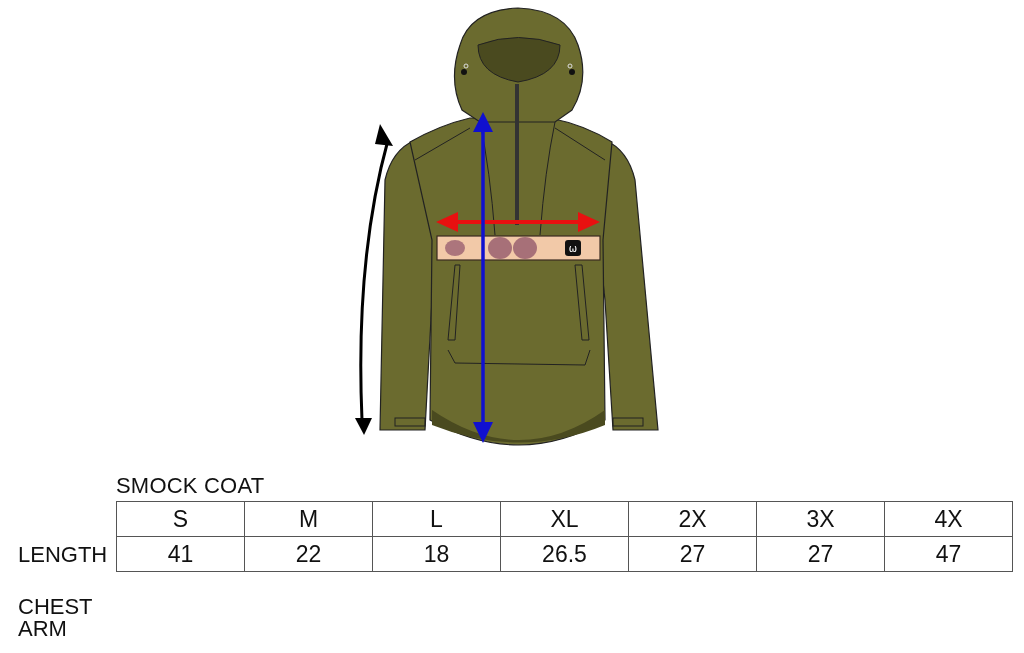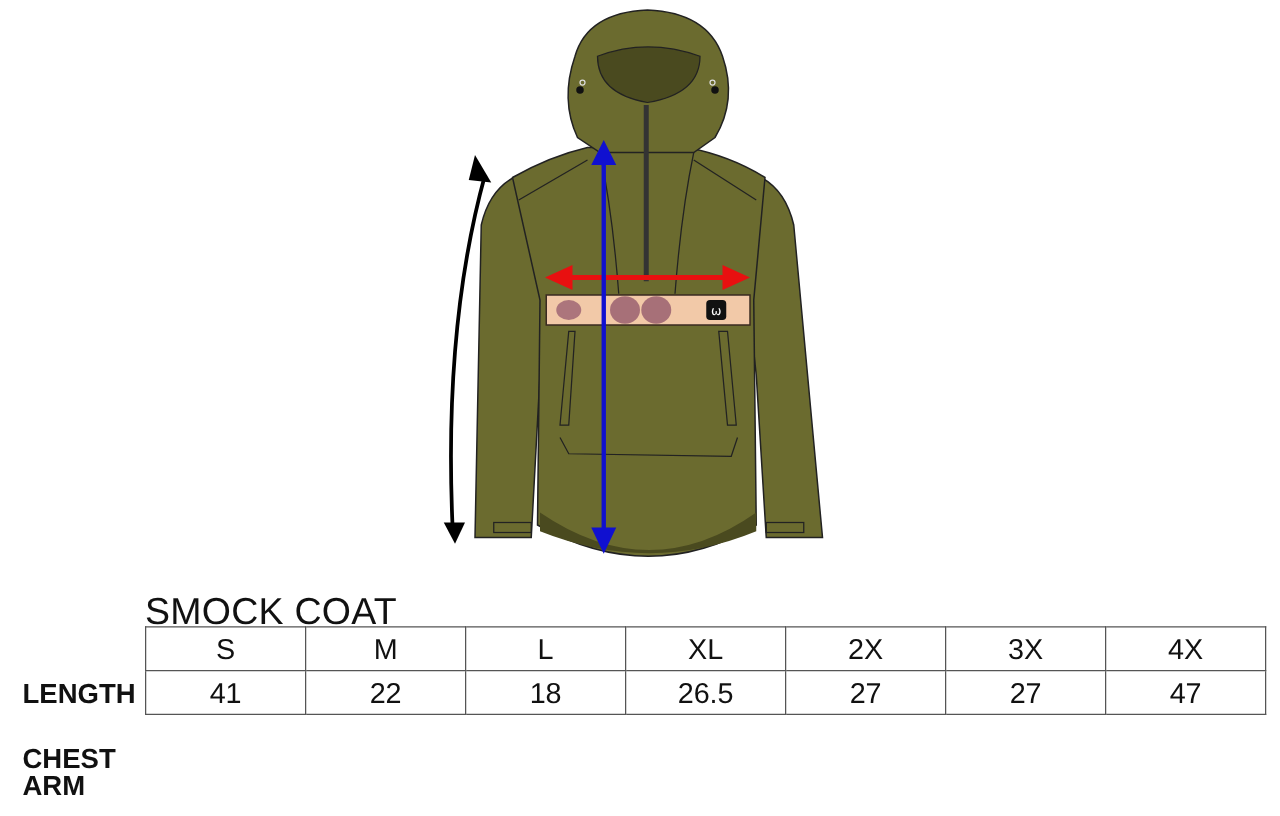--- a/index.html
+++ b/index.html
@@ -1,23 +1,23 @@
 <!DOCTYPE html>
 <html><head>
 <meta charset="utf-8">
 <style>
   html, body { margin:0; padding:0; background:#ffffff; }
   body { width:1024px; height:653px; position:relative; overflow:hidden;
          font-family:"Liberation Sans", "DejaVu Sans", sans-serif; color:#111; }
   #illustration { position:absolute; left:340px; top:0; width:340px; height:460px; }
-  #table-title { position:absolute; left:116px; top:473px; font-size:30px; letter-spacing:0.2px;text-align:center; }
+  #table-title { position:absolute; left:116px; top:473px; font-size:22px; letter-spacing:0.2px;text-align:center; }
   #size-table { position:absolute; left:116px; top:501px; border-collapse:collapse; }
   #size-table td { border:1.5px solid #555; width:127px; height:34px; text-align:center;
                    font-size:23px; padding:0; }
-  .row-label { position:absolute; left:18px; font-size:22px;font-weight:bold; }
+  .row-label { position:absolute; left:18px; font-size:22px; }
 </style>
 </head>
 <body>
 
 <svg id="illustration" viewBox="340 0 340 460" xmlns="http://www.w3.org/2000/svg">
 
   <path d="M415 140 Q392 150 385 180 L380 430 L425 430 L432 300 L440 235 Z" fill="#6b6b2f" stroke="#222" stroke-width="1.2"></path>
 
   <path d="M605 140 Q628 150 635 180 L658 430 L613 430 L605 300 L598 235 Z" fill="#6b6b2f" stroke="#222" stroke-width="1.2"></path>
 

